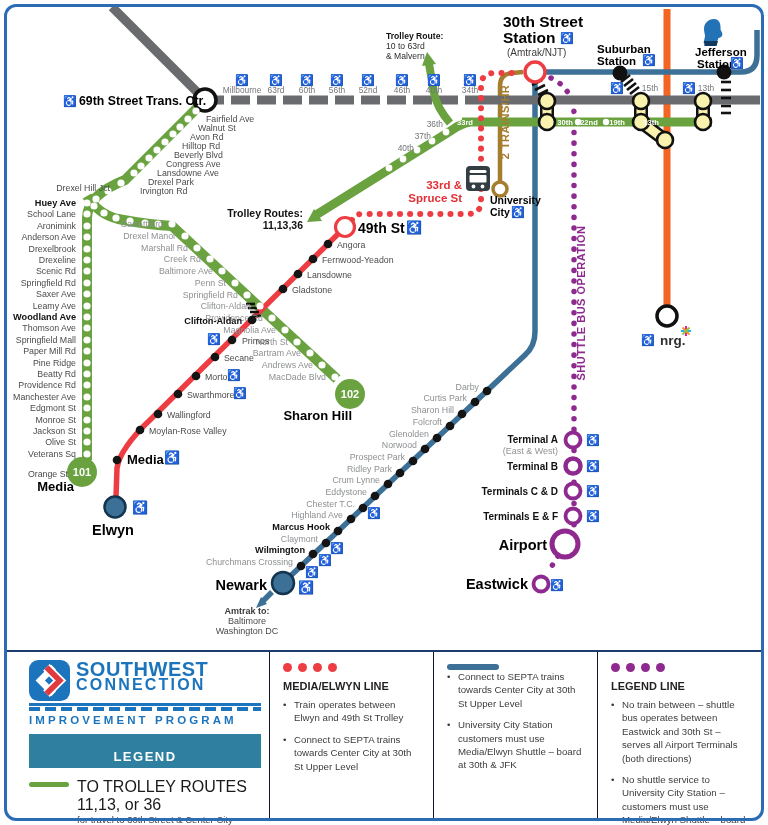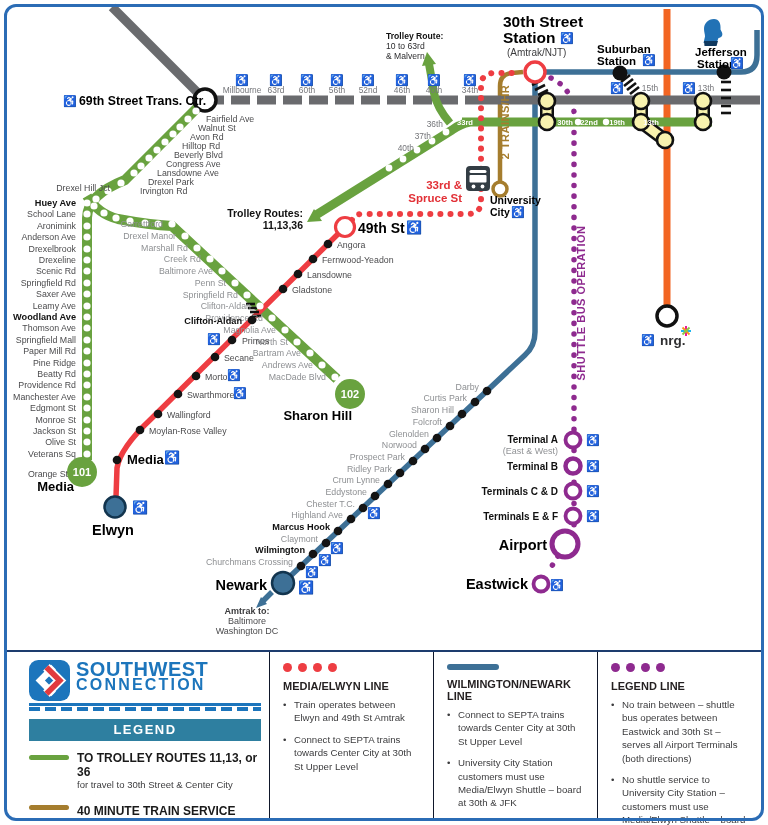--- a/index.html
+++ b/index.html
@@ -47,27 +47,27 @@
   .brand-row{display:flex;align-items:flex-start;}
   .logo-icon{width:41px;height:41px;margin-right:6px;flex:0 0 auto;}
   .brand-words{line-height:.92;}
   .brand-1{font-size:20px;font-weight:bold;color:#1c75bc;letter-spacing:.5px;}
   .brand-2{font-size:16px;font-weight:bold;color:#1c75bc;letter-spacing:2.2px;}
   .track-divider{height:8px;margin:2px 0 3px;
      background-image:linear-gradient(#1c75bc,#1c75bc),
        repeating-linear-gradient(90deg,#1c75bc 0 11px,transparent 11px 16px);
      background-size:100% 3px,100% 4px;background-position:0 0,0 4px;background-repeat:no-repeat;}
   .brand-3{font-size:11.5px;font-weight:bold;letter-spacing:3.1px;color:#1c75bc;}
-  .legend-bar{margin-top:8px;padding:3px 0 4px;text-align:center;background:#2e7fa0;color:#fff;
+  .legend-bar{margin-top:8px;padding:15px 0 4px;text-align:center;background:#2e7fa0;color:#fff;
               font-size:13px;font-weight:bold;letter-spacing:1.5px;}
   .key-row{display:flex;margin-top:10px;}
   .swatch{width:40px;height:5px;border-radius:2.5px;margin:4px 8px 0 0;flex:0 0 auto;}
   .swatch-green{background:#69a23f;}
   .swatch-brown{background:#a57d2e;}
-  .key-bold{font-size:12px;font-weight:bold;color:#1a1a1a;}
+  .key-bold{font-size:16px;font-weight:normal;color:#1a1a1a;}
   .key-normal{font-size:9.5px;color:#404042;line-height:1.3;}
   .dots-swatch{display:flex;margin:2px 0 0;}
   .dots-swatch i{display:block;width:9px;height:9px;border-radius:50%;margin-right:6px;}
   .dots-red i{background:#ee3d42;}
   .dots-purple i{background:#8e2a8f;}
   .bar-swatch{display:block;width:52px;height:6px;border-radius:3px;background:#3d7096;margin-top:3px;}
   .lg-col h4{margin:8px 0 6px;font-size:11px;color:#231f20;}
   .lg-col ul{margin:0;padding:0;list-style:none;}
   .lg-col li{position:relative;padding-left:11px;margin-bottom:8px;
              font-size:9.7px;color:#3c3c3e;line-height:1.38;}
@@ -474,20 +474,21 @@
         <polyline points="24,7 11,20 24,33" fill="none" stroke="#ffffff" stroke-width="6.5"></polyline>
         <polyline points="17,7 30,20 17,33" fill="none" stroke="#ffffff" stroke-width="9"></polyline>
         <polyline points="17,7 30,20 17,33" fill="none" stroke="#e13a3e" stroke-width="5.5"></polyline>
       </svg>
       <div class="brand-words">
         <div class="brand-1">SOUTHWEST</div>
         <div class="brand-2">CONNECTION</div>
       </div>
     </div>
     <div class="track-divider"></div>
+    <div class="brand-3">IMPROVEMENT PROGRAM</div>
     <div class="legend-bar">LEGEND</div>
     <div class="key-row">
       <span class="swatch swatch-green"></span>
       <div class="key-text">
         <div class="key-bold">TO TROLLEY ROUTES 11,13, or 36</div>
         <div class="key-normal">for travel to 30th Street &amp; Center City</div>
       </div>
     </div>
     <div class="key-row">
       <span class="swatch swatch-brown"></span>
@@ -500,27 +501,26 @@
   </div>
   <div class="lg-col">
     <div class="dots-swatch dots-red">
           <i></i>
           <i></i>
           <i></i>
           <i></i>
         </div>
     <h4>MEDIA/ELWYN LINE</h4>
     <ul>
-      <li>Train operates between Elwyn and 49th St Amtrak</li>
+      <li>Train operates between Elwyn and 49th St Trolley</li>
       <li>Connect to SEPTA trains towards Center City at 30th St Upper Level</li>
     </ul>
   </div>
   <div class="lg-col">
     <span class="bar-swatch"></span>
-    <h4>WILMINGTON/NEWARK LINE</h4>
     <ul>
       <li>Connect to SEPTA trains towards Center City at 30th St Upper Level</li>
       <li>University City Station customers must use Media/Elwyn Shuttle – board at 30th &amp; JFK</li>
     </ul>
   </div>
   <div class="lg-col">
     <div class="dots-swatch dots-purple">
           <i></i>
           <i></i>
           <i></i>

